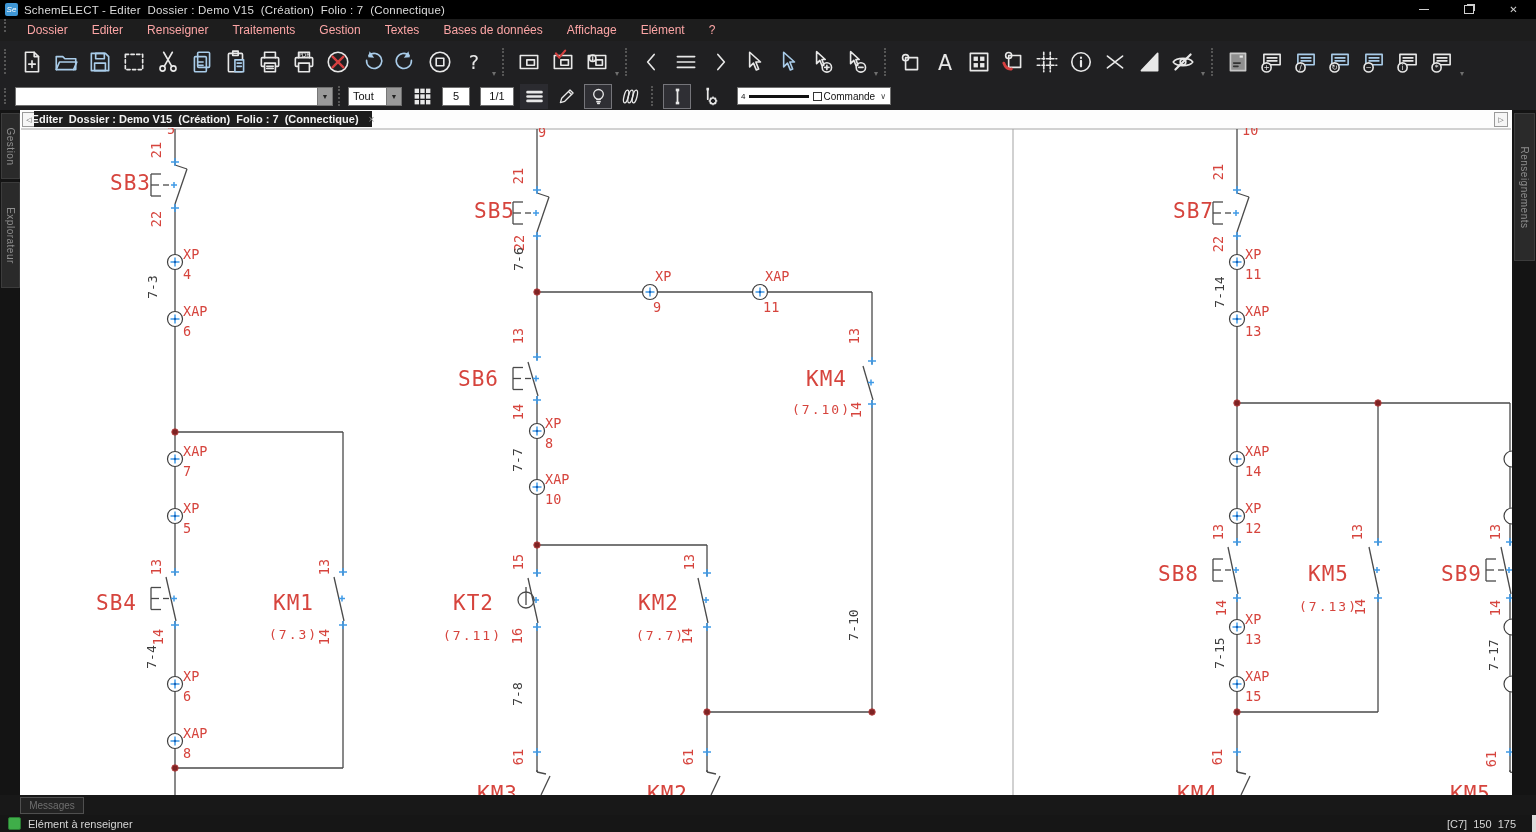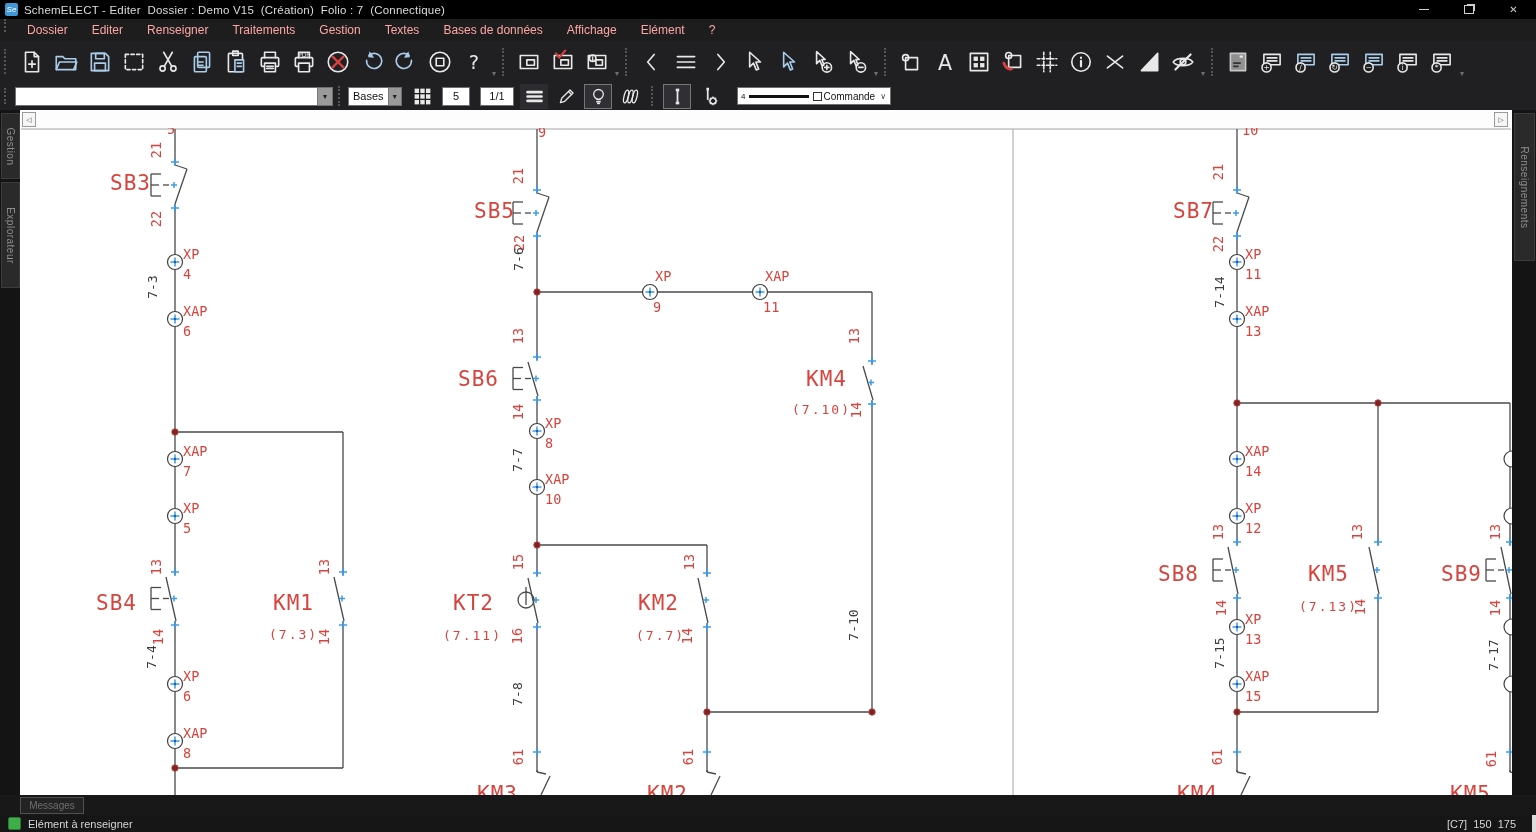--- a/index.html
+++ b/index.html
@@ -390,21 +390,21 @@
   </div>
 
 <div id="toolbar2">
   <div class="grip"></div>
   <div class="combo" style="width:316px">
     <div class="val"></div>
     <div class="dd">▼</div>
   </div>
   <div class="tsep2"></div>
   <div class="combo" style="width:52px">
-    <div class="val">Bases</div>
+    <div class="val">Tout</div>
     <div class="dd">▼</div>
   </div>
   <div class="tbtn2" style="margin-left:6px">
       <svg viewBox="0 0 24 24" class="icn">
         <g class="fil">
           <rect x="3" y="3" width="5" height="5"></rect>
           <rect x="9.5" y="3" width="5" height="5"></rect>
           <rect x="16" y="3" width="5" height="5"></rect>
           <rect x="3" y="9.5" width="5" height="5"></rect>
           <rect x="9.5" y="9.5" width="5" height="5"></rect>
@@ -461,20 +461,24 @@
     <span style="font-size:8px;padding-left:3px">4</span>
     <div style="width:60px;height:3px;background:#111;margin:0 4px"></div>
     <span style="width:7px;height:7px;border:1px solid #333;display:inline-block"></span>
     <span style="font-size:10px;padding-left:1px;flex:1">Commande</span>
     <span style="font-size:8px;color:#444;padding-right:4px">∨</span>
   </div>
 </div>
 
 <div id="tabstrip">
   <div class="navarrow" style="left:2px">◁</div>
+  <div id="tab-active">
+    <span class="lbl">Editer  Dossier : Demo V15  (Création)  Folio : 7  (Connectique)</span>
+    <span class="x">×</span>
+  </div>
   <div class="navarrow" style="right:4px">▷</div>
 </div>
 
 <div id="canvas-wrap">
   <svg id="schematic" viewBox="20 128 1492 667" width="1492" height="667">
       <line x1="21" y1="129" x2="1511" y2="129" class="frame"></line>
       <line x1="1013" y1="129" x2="1013" y2="795" class="frame"></line>
       <line x1="175" y1="129" x2="175" y2="162" class="wire"></line>
       <line x1="175" y1="208" x2="175" y2="572" class="wire"></line>
       <line x1="175" y1="625" x2="175" y2="795" class="wire"></line>

